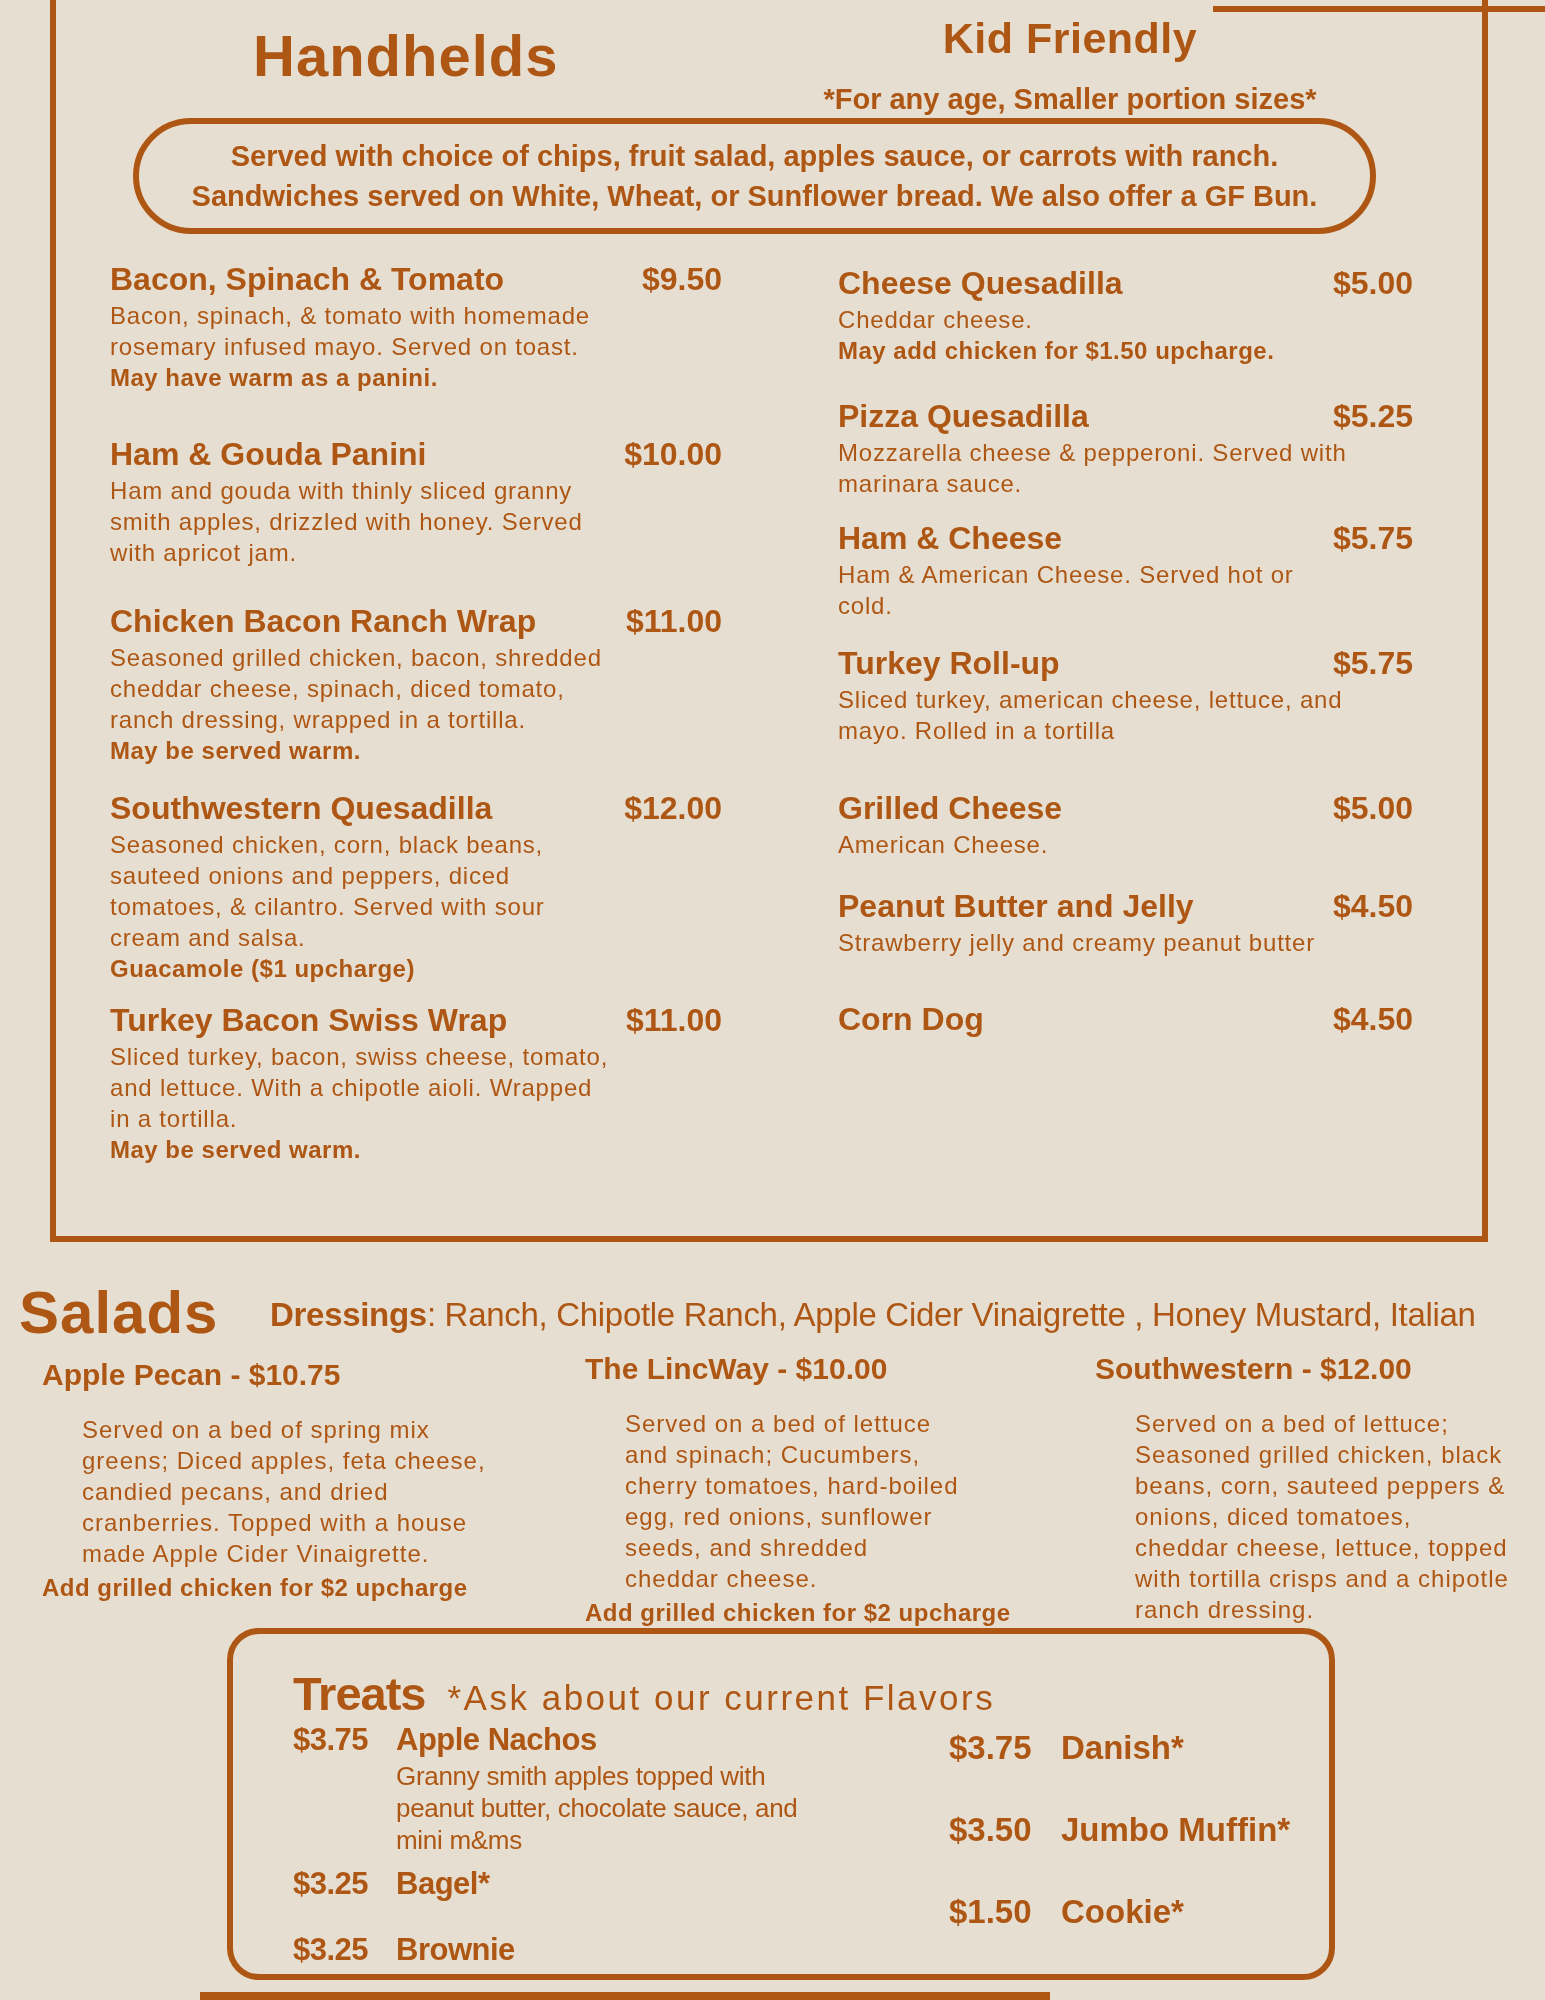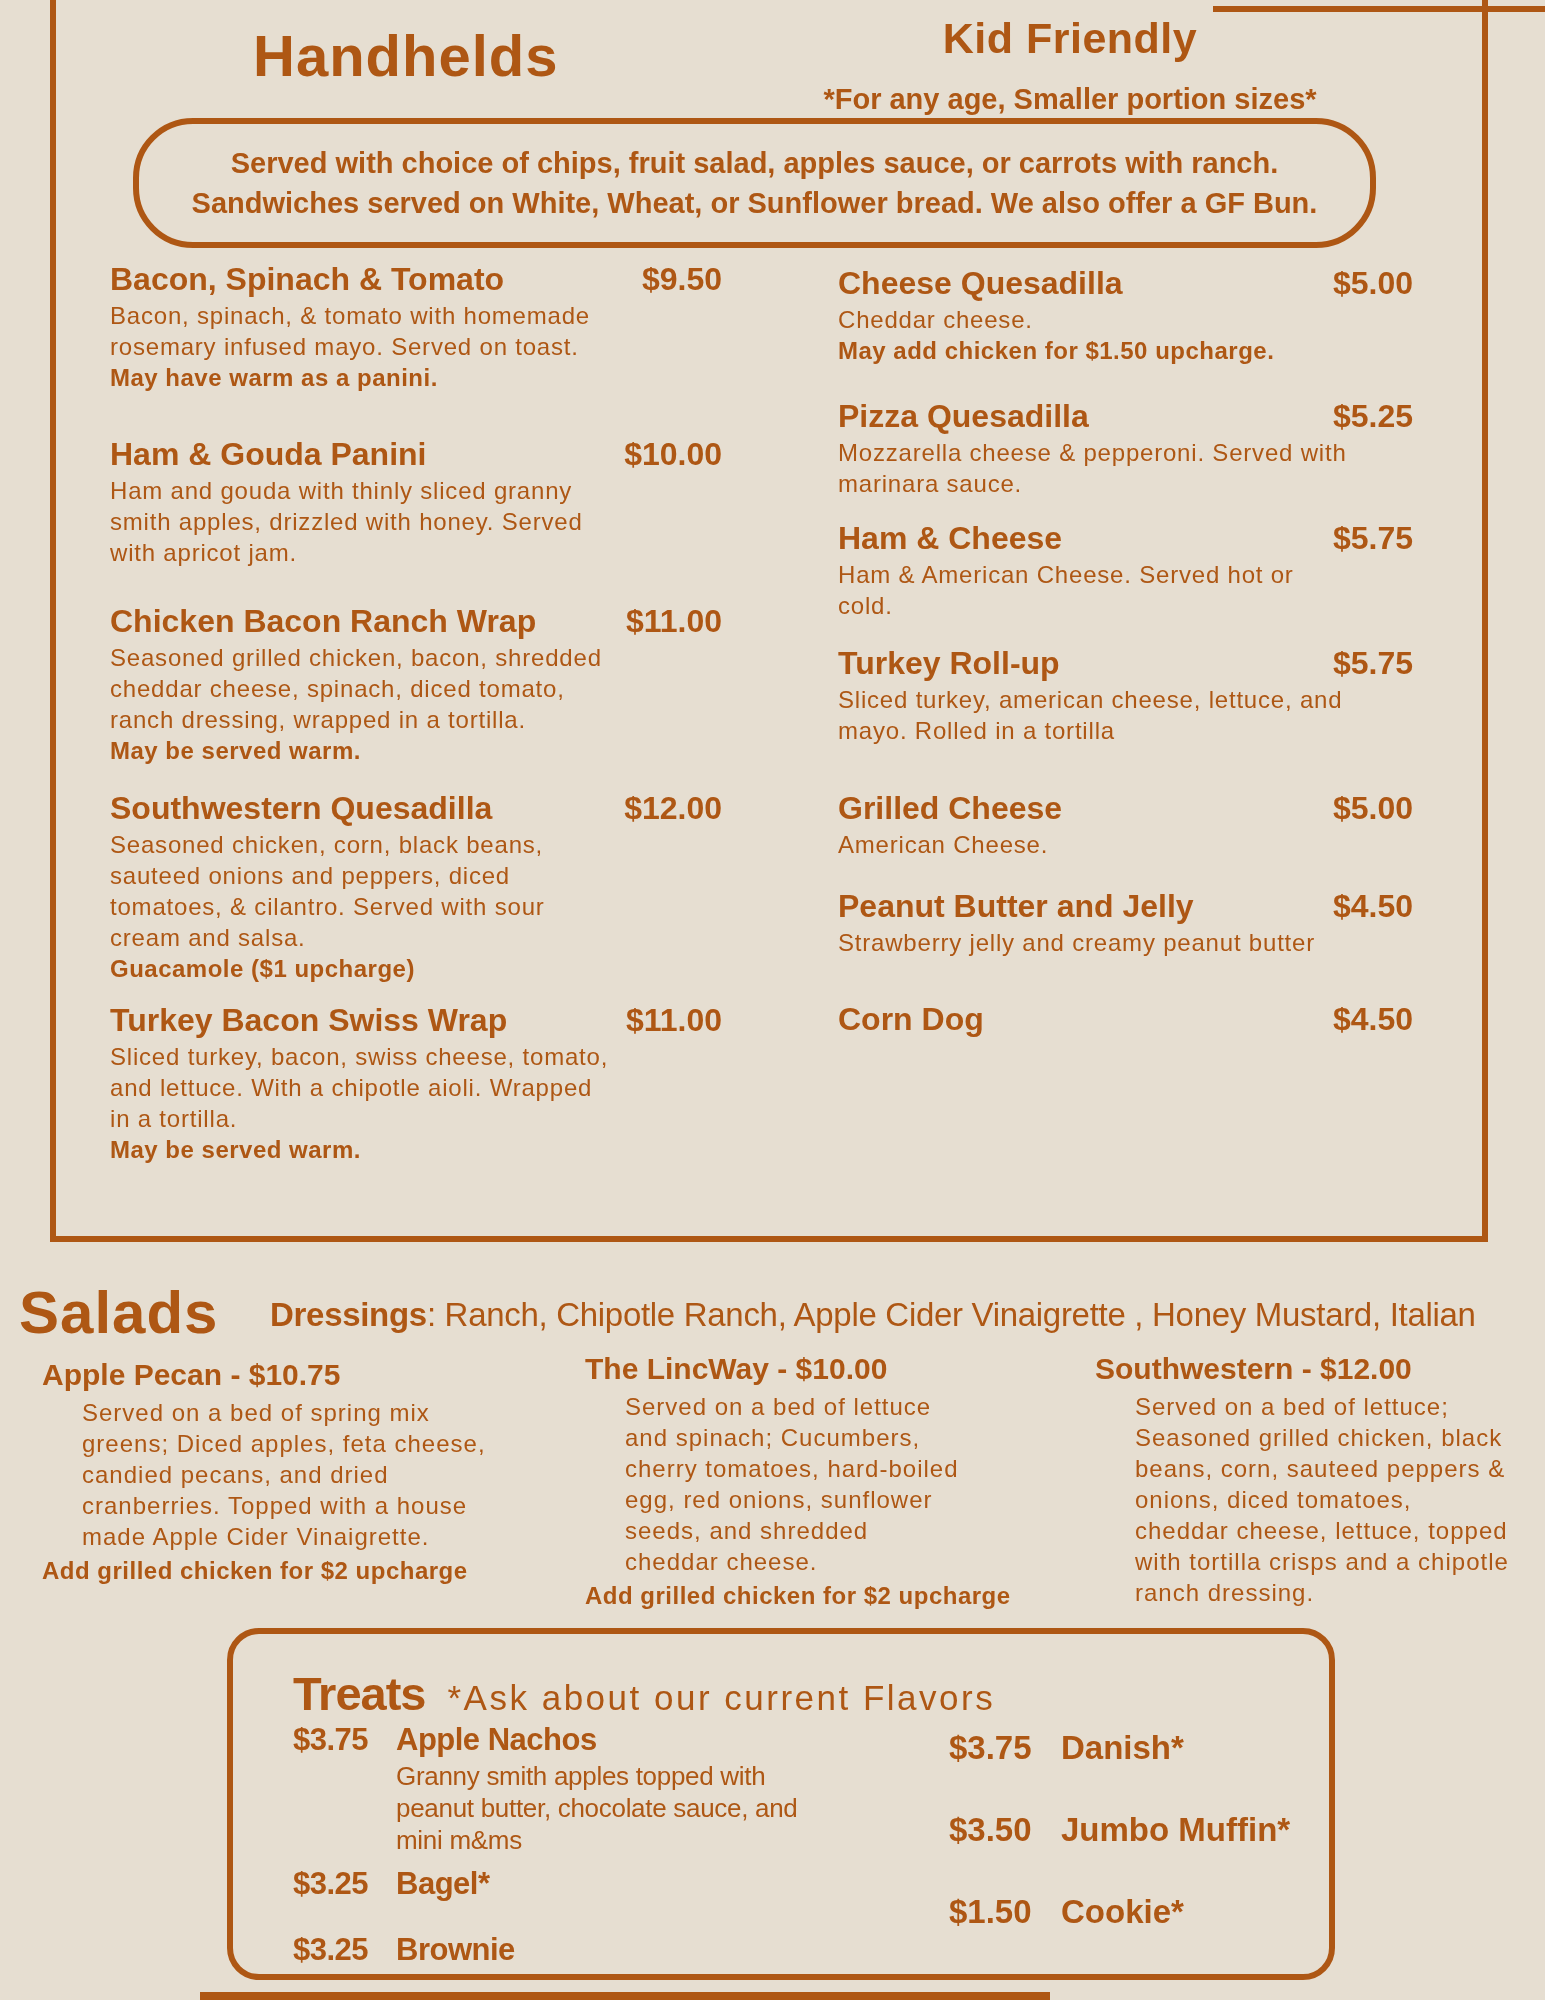--- a/index.html
+++ b/index.html
@@ -10,21 +10,21 @@
   
   .hh-frame { position:absolute; left:50px; top:-60px; width:1438px; height:1302px; border:6px solid var(--accent); }
   .crop-line-tr { position:absolute; left:1213px; top:6px; width:332px; height:6px; background:var(--accent); }
   .crop-line-bottom { position:absolute; left:200px; top:1992px; width:850px; height:8px; background:var(--accent); }
 
   .hh-title { position:absolute; left:253px; top:22px; font-size:58px; font-weight:700; letter-spacing:1px; }
   .kf-block { position:absolute; left:780px; top:14px; width:580px; text-align:center; }
   .kf-title { font-size:43px; font-weight:700; letter-spacing:0.5px; }
   .kf-note  { font-size:29px; font-weight:700; margin-top:20px; white-space:nowrap; }
 
-  .pill { position:absolute; left:133px; top:118px; width:1243px; height:130px; border:6px solid var(--accent);
+  .pill { position:absolute; left:133px; top:118px; width:1243px; height:116px; border:6px solid var(--accent);
           border-radius:60px; display:flex; flex-direction:column; justify-content:center; align-items:center; gap:7px; }
   .pill div { font-size:29px; font-weight:700; white-space:nowrap; }
 
   .hh-col { position:absolute; }
   #hh-left  { left:110px; top:262px; width:612px; }
   #hh-right { left:838px; top:266px; width:575px; }
 
   .hh-row { display:flex; justify-content:space-between; align-items:baseline; margin-bottom:4px; }
   .hh-name  { font-size:32px; font-weight:700; line-height:34px; white-space:nowrap; }
   .hh-price { font-size:32px; font-weight:700; line-height:34px; white-space:nowrap; }
@@ -46,21 +46,21 @@
 
   .salads-title { position:absolute; left:19px; top:1278px; font-size:60px; font-weight:700; letter-spacing:1px; }
   .dressings { position:absolute; left:270px; top:1296px; font-size:33px; white-space:nowrap; letter-spacing:-0.3px; }
   .dressings b { font-weight:700; }
 
   #salad-cols { position:absolute; left:42px; top:1352px; width:1480px; height:300px; }
   #salad-cols .salad-item { position:absolute; top:0; }
   #salad-cols .salad-item:nth-child(1){ left:0;      top:6px; width:450px; }
   #salad-cols .salad-item:nth-child(2){ left:543px;  width:380px; }
   #salad-cols .salad-item:nth-child(3){ left:1053px; width:415px; }
-  .salad-name { font-size:30px; font-weight:700; margin-bottom:5px; white-space:nowrap; }
+  .salad-name { font-size:30px; font-weight:700; margin-bottom:22px; white-space:nowrap; }
   .salad-desc { font-size:24px; line-height:31px; letter-spacing:1px;margin-left:40px; }
   .salad-note { font-size:24px; font-weight:700; line-height:31px; letter-spacing:0.5px; margin-top:3px; white-space:nowrap; }
 
   .treats-box { position:absolute; left:227px; top:1628px; width:1108px; height:352px; border:6px solid var(--accent); border-radius:32px; }
   .treats-head { position:absolute; left:60px; top:12px; display:flex; align-items:baseline; gap:22px; }
   .treats-title { font-size:47px; font-weight:700; letter-spacing:-1px; }
   .treats-subtitle { font-size:35px; font-weight:500; letter-spacing:2.5px; white-space:nowrap;margin-top:32px; }
 
   .cond { letter-spacing:-0.5px; }
   #treats-left  { position:absolute; left:60px;  top:86px; width:560px; }

